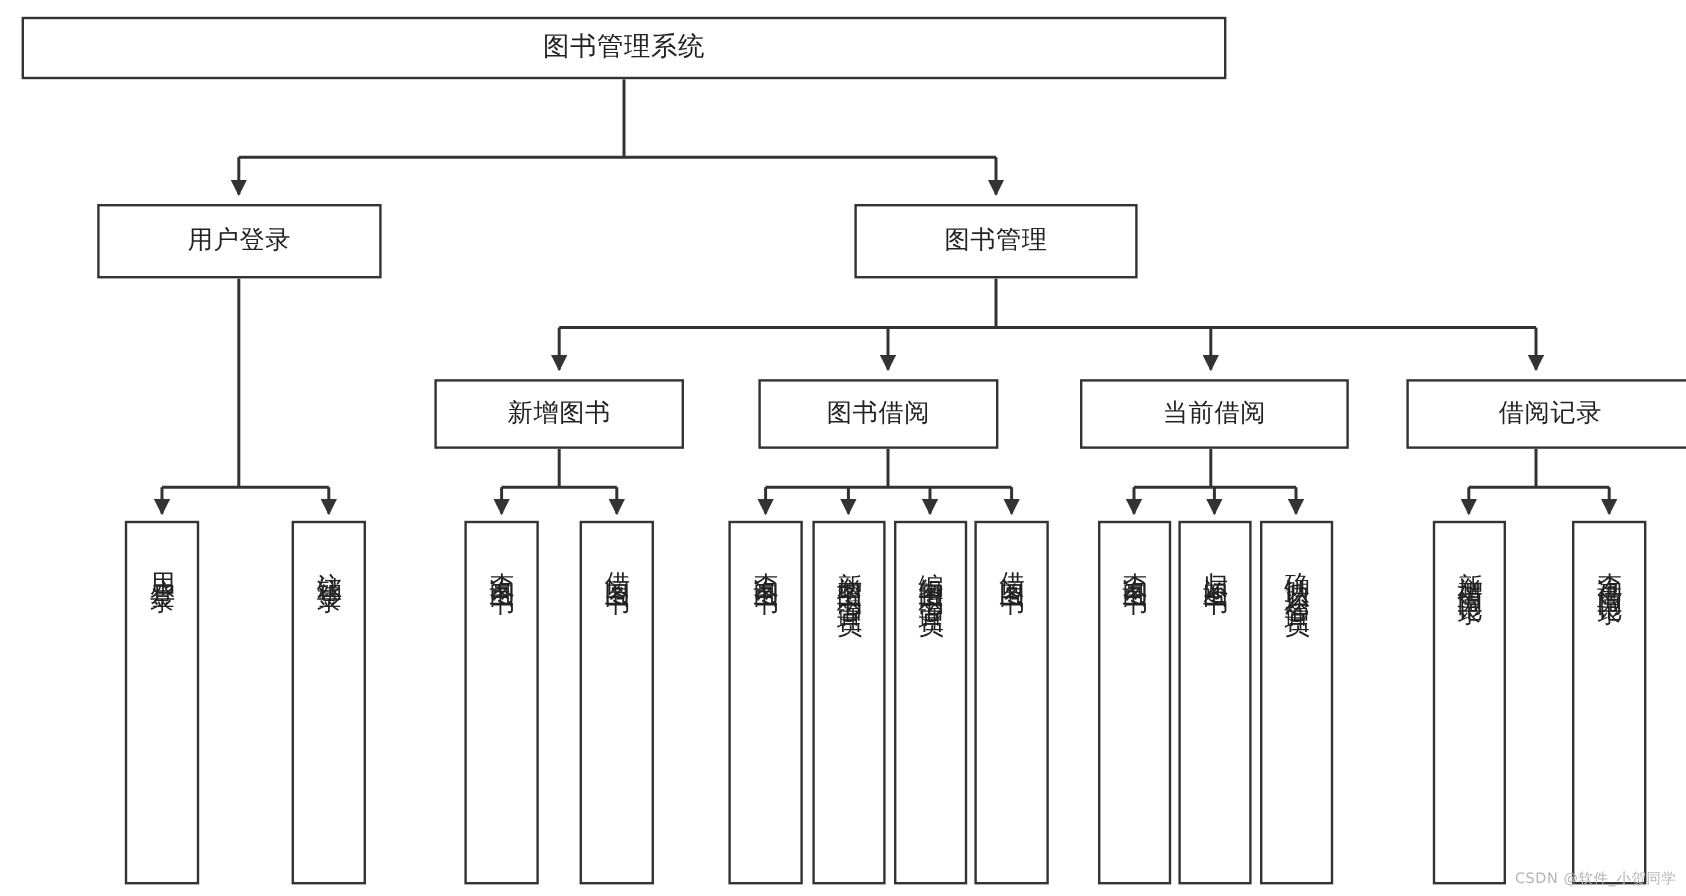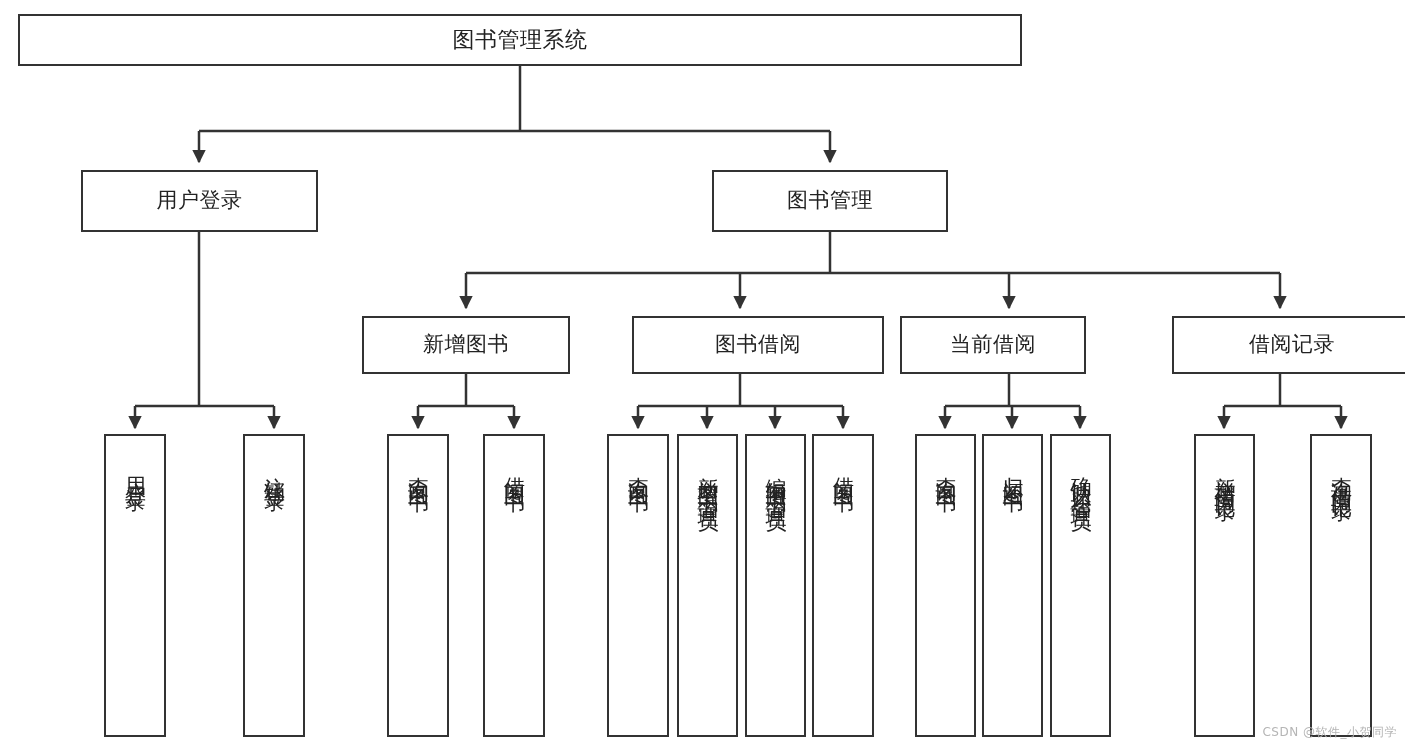--- a/index.html
+++ b/index.html
@@ -135,24 +135,24 @@
   <div class="node horizontal" style="left:81px; top:170px; width:237px; height:62px;">
     <span class="label">用户登录</span>
   </div>
   <div class="node horizontal" style="left:712px; top:170px; width:236px; height:62px;">
     <span class="label">图书管理</span>
   </div>
 
   <div class="node horizontal" style="left:362px; top:316px; width:208px; height:58px;">
     <span class="label">新增图书</span>
   </div>
-  <div class="node horizontal" style="left:632px; top:316px; width:252px; height:58px;">
+  <div class="node horizontal" style="left:632px; top:316px; width:200px; height:58px;">
     <span class="label">图书借阅</span>
   </div>
-  <div class="node horizontal" style="left:900px; top:316px; width:186px; height:58px;">
+  <div class="node horizontal" style="left:900px; top:316px; width:224px; height:58px;">
     <span class="label">当前借阅</span>
   </div>
   <div class="node horizontal" style="left:1172px; top:316px; width:240px; height:58px;">
     <span class="label">借阅记录</span>
   </div>
 
   <div class="node vertical" style="left:104px; top:434px; width:62px; height:303px;">
     <span class="label">用户登录</span>
   </div>
   <div class="node vertical" style="left:243px; top:434px; width:62px; height:303px;">

